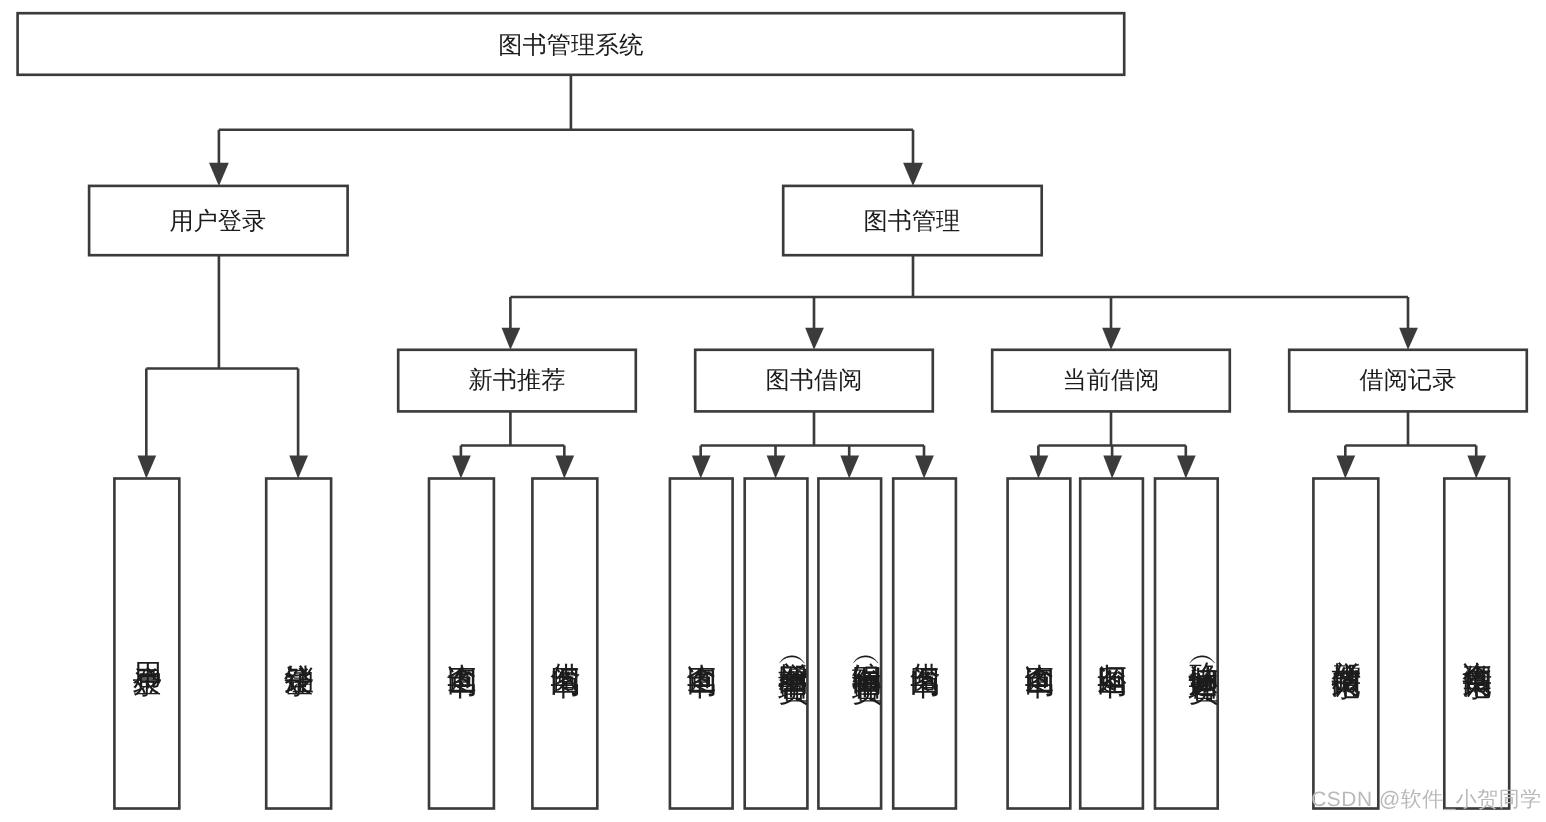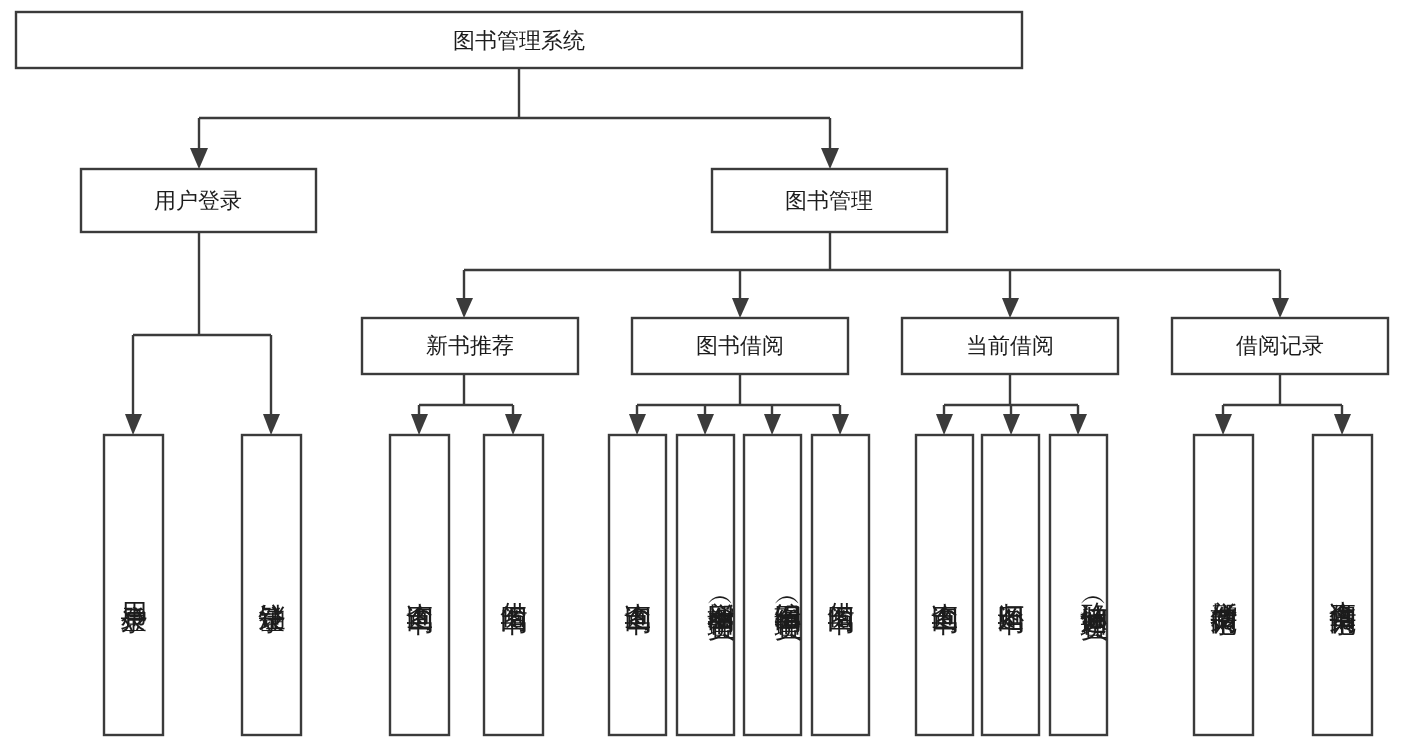--- a/index.html
+++ b/index.html
@@ -203,14 +203,15 @@
   <div class="vlabel" style="left:609px; top:435px; width:57px; height:300px;">查询图书</div>
   <div class="vlabel" style="left:677px; top:435px; width:57px; height:300px; align-items:flex-start; padding-top:8px; box-sizing:border-box;">新增图书（管理员）</div>
   <div class="vlabel" style="left:744px; top:435px; width:57px; height:300px; align-items:flex-start; padding-top:8px; box-sizing:border-box;">编辑图书（管理员）</div>
   <div class="vlabel" style="left:812px; top:435px; width:57px; height:300px;">借阅图书</div>
   <div class="vlabel" style="left:916px; top:435px; width:57px; height:300px;">查询图书</div>
   <div class="vlabel" style="left:982px; top:435px; width:57px; height:300px;">归还图书</div>
   <div class="vlabel" style="left:1050px; top:435px; width:57px; height:300px; align-items:flex-start; padding-top:8px; box-sizing:border-box;">确认归还（管理员）</div>
   <div class="vlabel" style="left:1194px; top:435px; width:59px; height:300px;">新增借阅记录</div>
   <div class="vlabel" style="left:1313px; top:435px; width:59px; height:300px;">查询借阅记录</div>
 
+  <div class="watermark" style="left:1192px; top:714px;">CSDN @软件_小贺同学</div>
 
 </div>
 
 </body></html>

